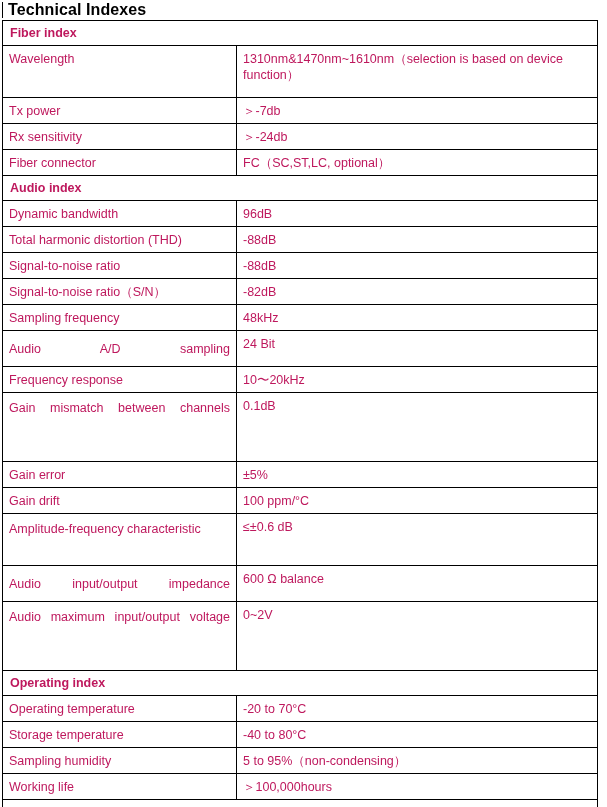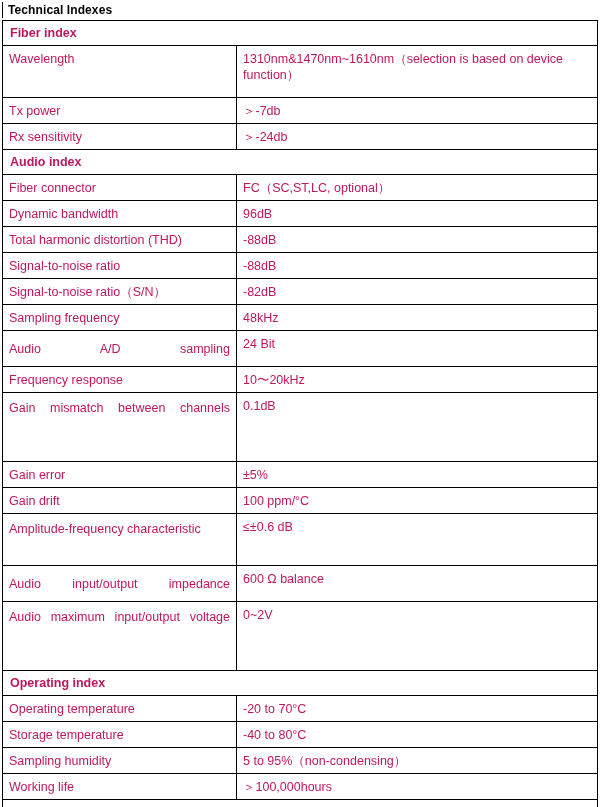--- a/index.html
+++ b/index.html
@@ -15,21 +15,21 @@
   
   .title-wrap{
     position:absolute;left:0;top:0;width:607px;height:20px;
     display:flex;align-items:center;
   }
   .title-rule{
     width:1px;height:16px;background:#000;margin-left:2px;margin-right:5px;
     flex:0 0 auto;
   }
   .title-text{
-    font-size:12px;font-weight:bold;line-height:1;
+    font-size:16px;font-weight:bold;line-height:1;
     letter-spacing:0.1px;
   }
 
   
   .tbl{
     position:absolute;left:2px;top:20px;
     width:595px;
     border-collapse:collapse;
     table-layout:fixed;
   }
@@ -110,27 +110,27 @@
         </tr>
         <tr>
           <td class="lab">Tx power</td>
           <td class="val">＞-7db</td>
         </tr>
         <tr>
           <td class="lab">Rx sensitivity</td>
           <td class="val">＞-24db</td>
         </tr>
         <tr>
-          <td class="section" colspan="2">Audio index</td>
-        </tr>
-        <tr>
           <td class="lab">Fiber connector</td>
           <td class="val">FC（SC,ST,LC, optional）</td>
         </tr>
         <tr>
+          <td class="section" colspan="2">Audio index</td>
+        </tr>
+        <tr>
           <td class="lab">Dynamic bandwidth</td>
           <td class="val">96dB</td>
         </tr>
         <tr>
           <td class="lab">Total harmonic distortion (THD)</td>
           <td class="val">-88dB</td>
         </tr>
         <tr>
           <td class="lab">Signal-to-noise ratio</td>
           <td class="val">-88dB</td>

